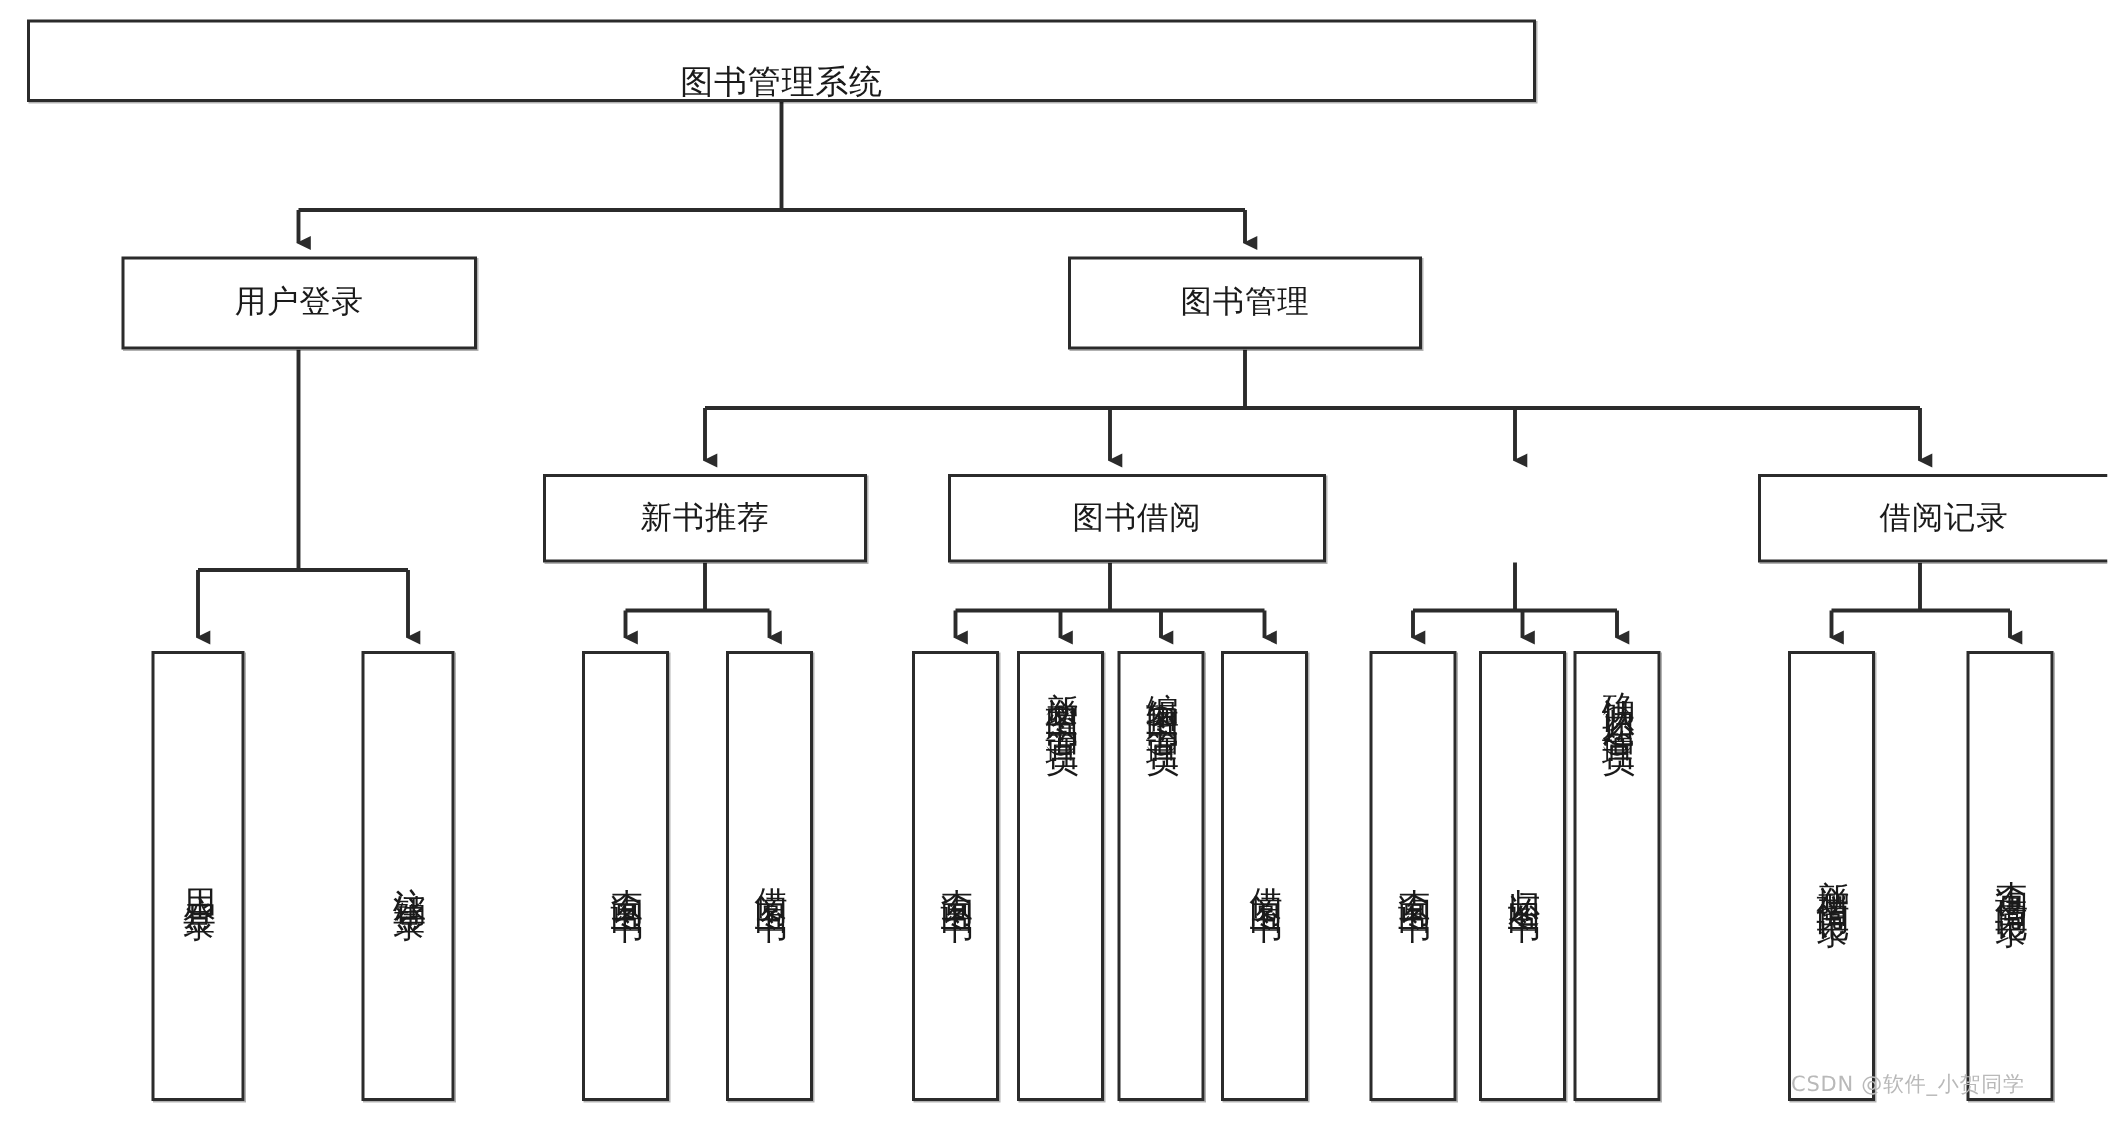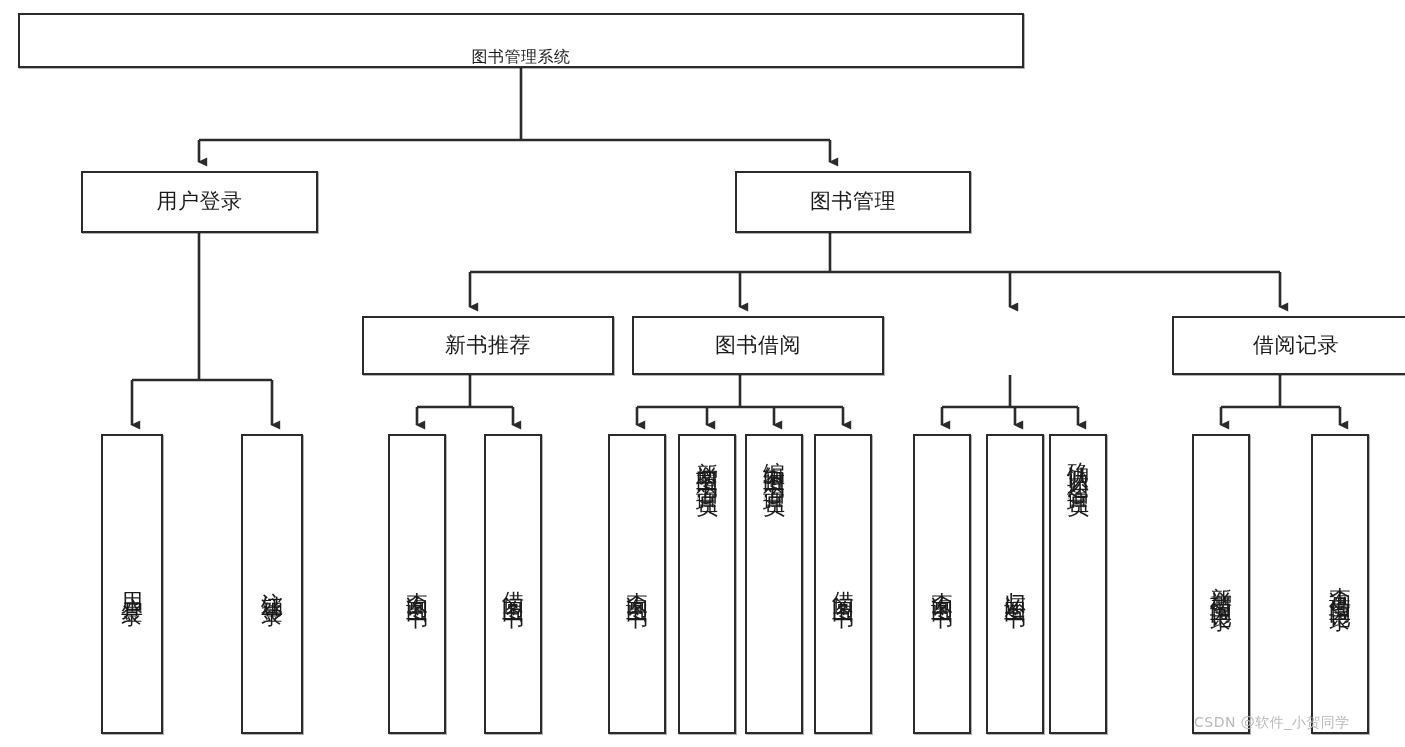--- a/index.html
+++ b/index.html
@@ -42,21 +42,21 @@
     text-align: center;
     line-height: 1.12;
     letter-spacing: 0.5px;
     white-space: nowrap;
   }
   
   .node.horiz .node-label {
     font-size: 21px;
   }
   .node.root .node-label {
-    font-size: 16px;
+    font-size: 22px;
     margin-top: 32px;
   }
   
   .node.vert {
     align-items: flex-start;
     padding-top: 8px;
   }
   .node.vert .node-label {
     writing-mode: vertical-rl;
     text-orientation: upright;
@@ -147,25 +147,25 @@
   </svg>
 
   <div class="node horiz root" style="left:18px; top:13px; width:1006px; height:55px;">
     <span class="node-label">图书管理系统</span>
   </div>
 
   <div class="node horiz" style="left:81px; top:171px; width:237px; height:62px;">
     <span class="node-label">用户登录</span>
   </div>
 
-  <div class="node horiz" style="left:712px; top:171px; width:236px; height:62px;margin-left:23px;">
+  <div class="node horiz" style="left:712px; top:171px; width:236px; height:62px;">
     <span class="node-label">图书管理</span>
   </div>
 
-  <div class="node horiz" style="left:362px; top:316px; width:252px; height:59px;">
+  <div class="node horiz" style="left:362px; top:316px; width:216px; height:59px;">
     <span class="node-label">新书推荐</span>
   </div>
 
   <div class="node horiz" style="left:632px; top:316px; width:252px; height:59px;">
     <span class="node-label">图书借阅</span>
   </div>
 
 
   <div class="node horiz" style="left:1172px; top:316px; width:248px; height:59px;">
     <span class="node-label">借阅记录</span>

